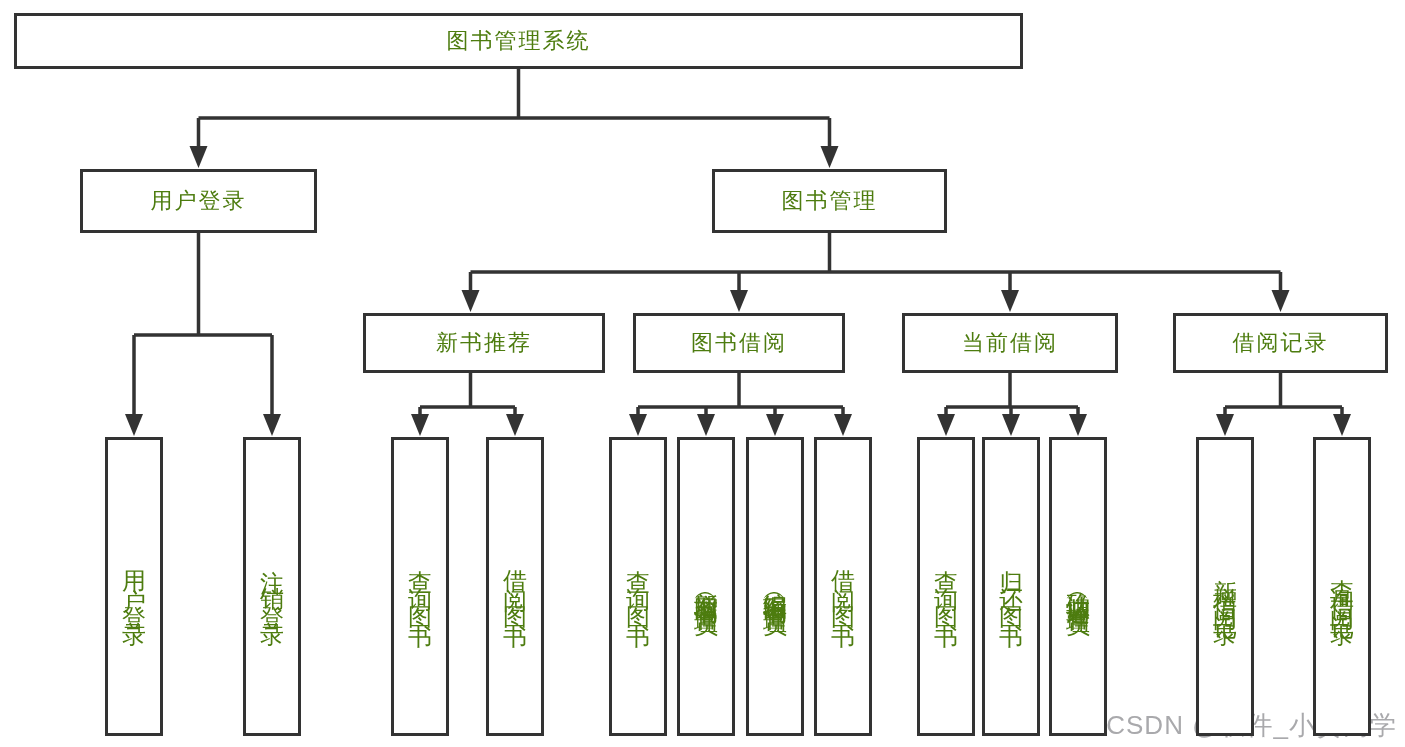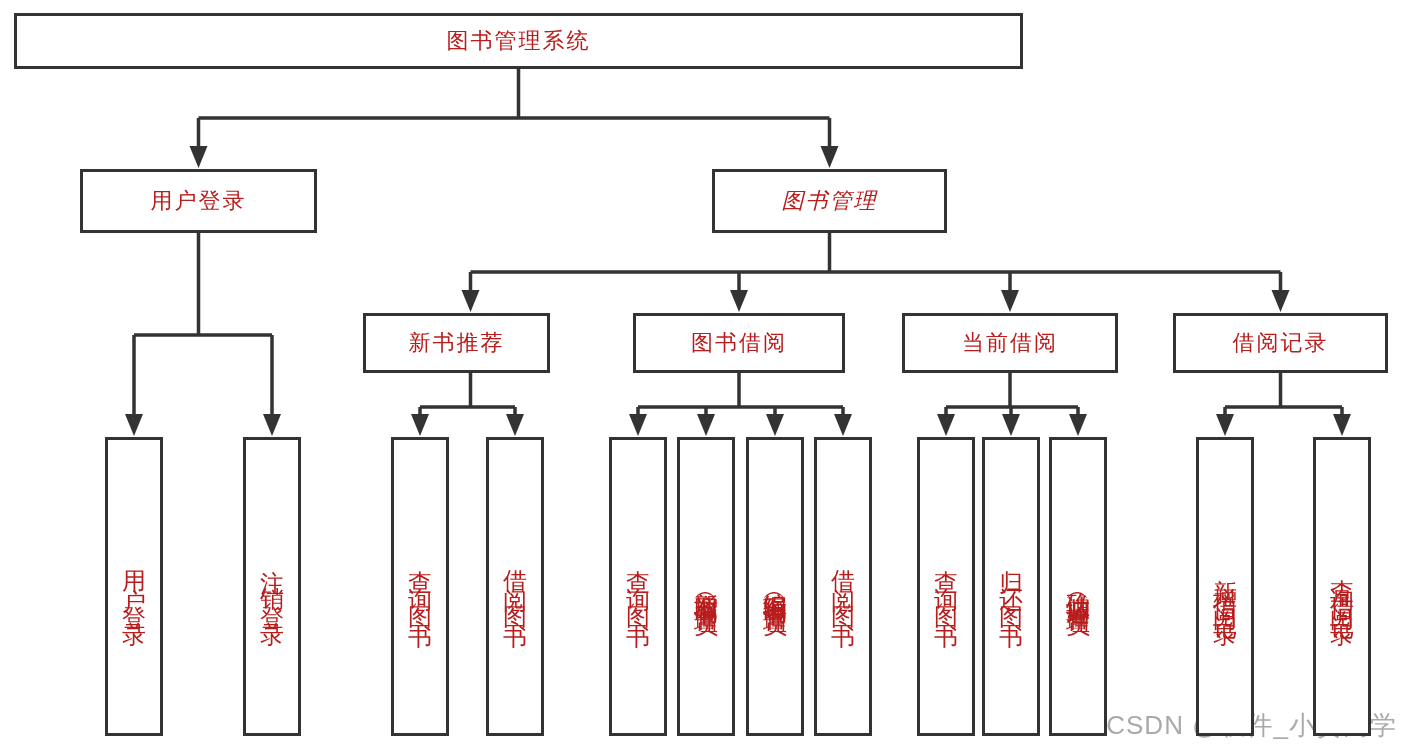--- a/index.html
+++ b/index.html
@@ -9,21 +9,21 @@
     background:#ffffff;
     font-family:"Liberation Sans","DejaVu Sans",sans-serif;
     overflow:hidden;
   }
   #wires{position:absolute;left:0;top:0;}
   .node{
     position:absolute;
     box-sizing:border-box;
     border:3px solid #333333;
     background:#ffffff;
-    color:#b91c1c;
+    color:#4d7c0f;
     display:flex;
     align-items:center;
     justify-content:center;
   }
   .node.horiz{
     font-size:22px;
     letter-spacing:2px;
     white-space:nowrap;
   }
   .node.vert{
@@ -71,22 +71,22 @@
       <polygon points="937,414 955,414 946,436" fill="#333333"></polygon>
       <polygon points="1002,414 1020,414 1011,436" fill="#333333"></polygon>
       <polygon points="1069,414 1087,414 1078,436" fill="#333333"></polygon>
       <path d="M1280.5 373V407M1225 407H1342M1225 407V419M1342 407V419" fill="none" stroke="#333333" stroke-width="3.5"></path>
       <polygon points="1216,414 1234,414 1225,436" fill="#333333"></polygon>
       <polygon points="1333,414 1351,414 1342,436" fill="#333333"></polygon>
     </svg>
   <div id="watermark">CSDN @软件_小贺同学</div>
 <div class="node horiz" style="left: 14px; top: 13px; width: 1009px; height: 56px;">图书管理系统</div>
     <div class="node horiz" style="left: 80px; top: 169px; width: 237px; height: 64px;">用户登录</div>
-    <div class="node horiz" style="left: 712px; top: 169px; width: 235px; height: 64px; font-style: italic;">图书管理</div>
-    <div class="node horiz" style="left: 363px; top: 313px; width: 187px; height: 60px; font-family: Liberation Mono, monospace;">新书推荐</div>
+    <div class="node horiz" style="left: 712px; top: 169px; width: 235px; height: 64px;">图书管理</div>
+    <div class="node horiz" style="left: 363px; top: 313px; width: 242px; height: 60px; font-family: Liberation Mono, monospace;">新书推荐</div>
     <div class="node horiz" style="left: 902px; top: 313px; width: 216px; height: 60px;">当前借阅</div>
     <div class="node horiz" style="left: 633px; top: 313px; width: 212px; height: 60px;">图书借阅</div>
     <div class="node horiz" style="left: 1173px; top: 313px; width: 215px; height: 60px;">借阅记录</div>
     <div class="node vert" style="left: 105px; top: 437px; width: 58px; height: 299px; letter-spacing: 18px;">用户登录</div>
     <div class="node vert" style="left: 243px; top: 437px; width: 58px; height: 299px; letter-spacing: 18px;">注销登录</div>
     <div class="node vert" style="left: 391px; top: 437px; width: 58px; height: 299px; letter-spacing: 18px;">查询图书</div>
     <div class="node vert" style="left: 486px; top: 437px; width: 58px; height: 299px; letter-spacing: 18px;">借阅图书</div>
     <div class="node vert" style="left: 609px; top: 437px; width: 58px; height: 299px; letter-spacing: 18px;">查询图书</div>
     <div class="node vert" style="left: 677px; top: 437px; width: 58px; height: 299px; letter-spacing: 3px;">新增图书（管理员）</div>
     <div class="node vert" style="left: 746px; top: 437px; width: 58px; height: 299px; letter-spacing: 3px;">编辑图书（管理员）</div>

